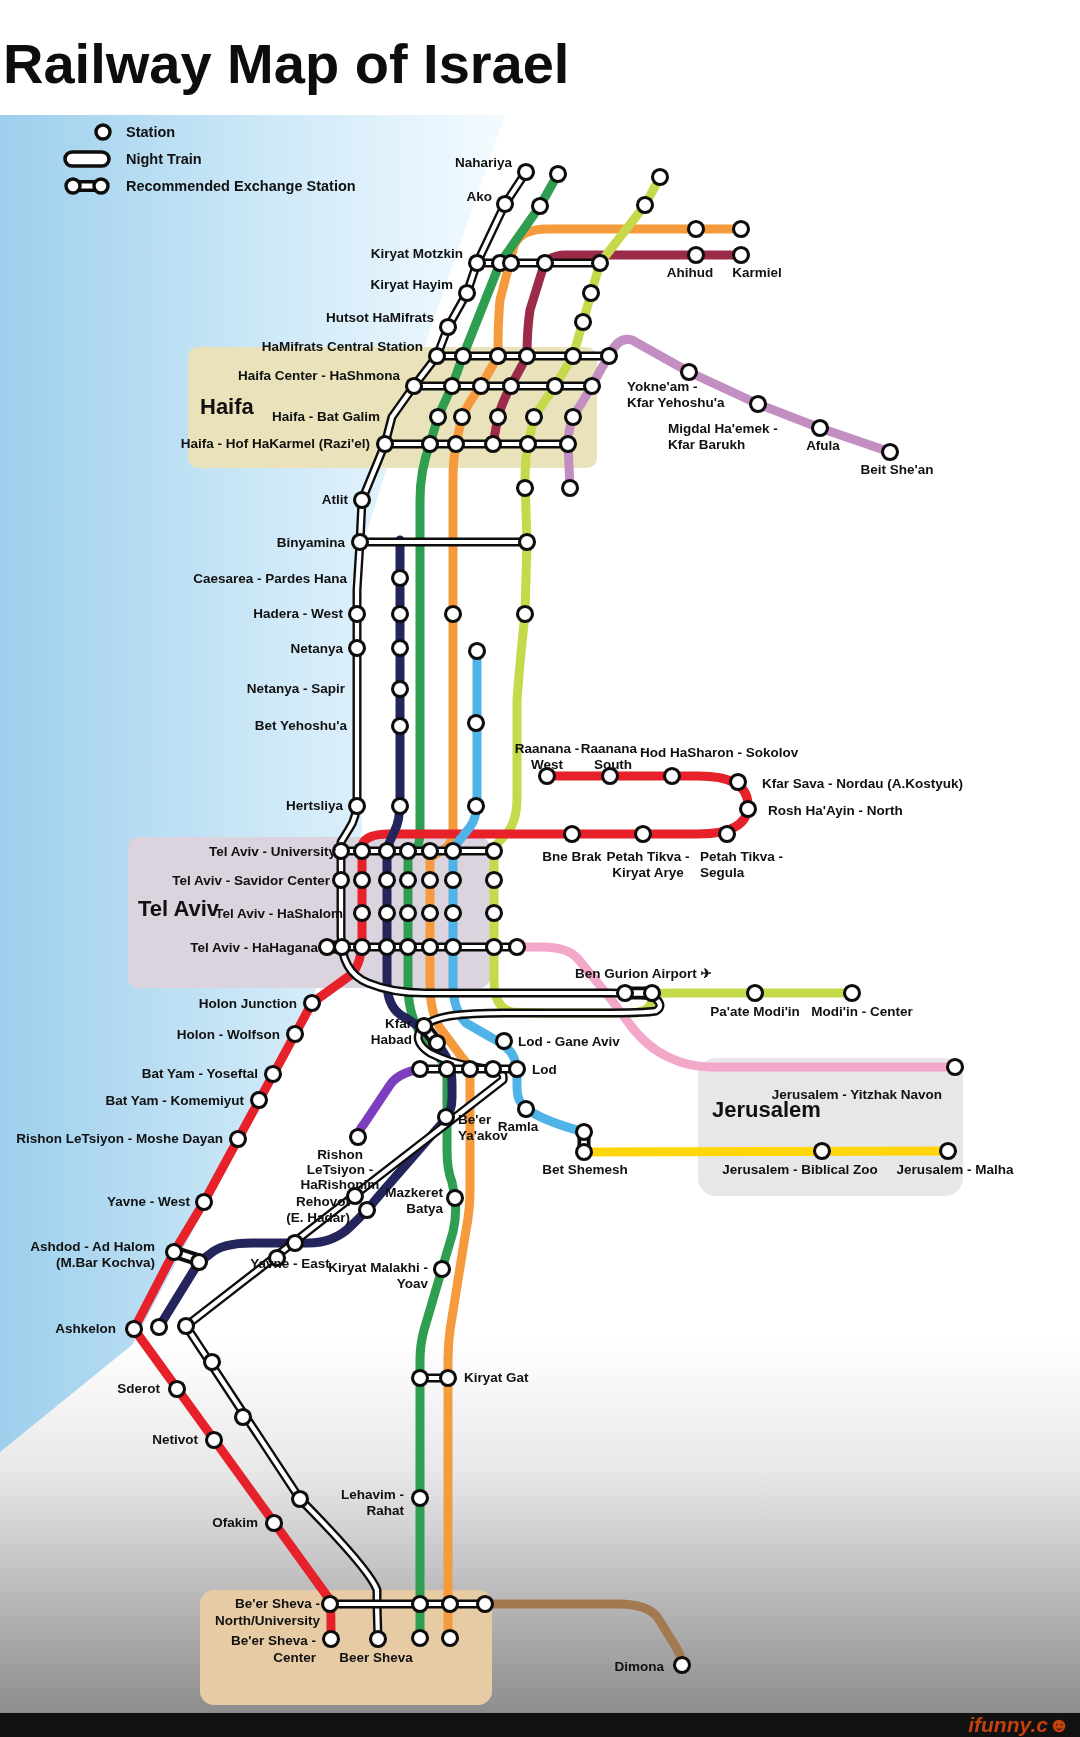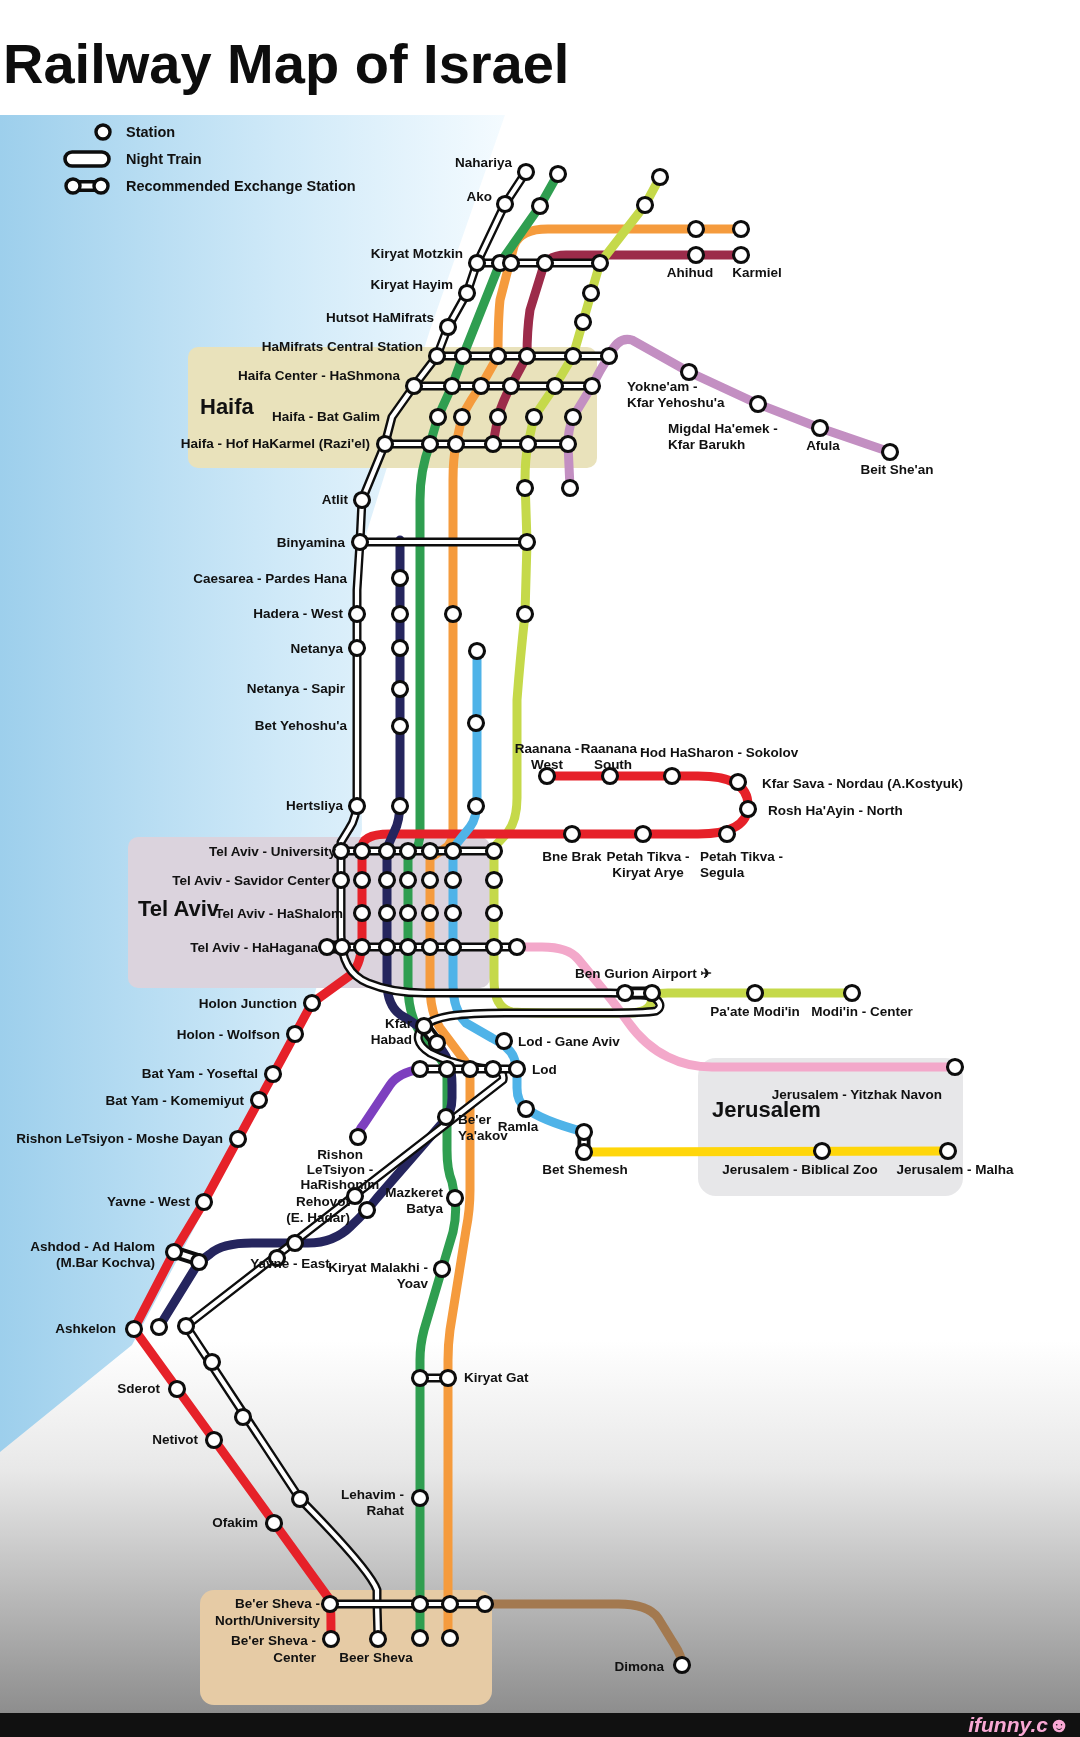--- a/index.html
+++ b/index.html
@@ -7,21 +7,21 @@
         font-family:"Liberation Sans",sans-serif;}
   #map{position:absolute;left:0;top:0;}
   h1.title{position:absolute;left:0;top:0;width:100%;text-align:left;margin:3px;padding-top:28px;
            font-size:56px;font-weight:600;letter-spacing:0px;color:#0d0d0d;z-index:3;}
   .legend{position:absolute;left:55px;top:118px;z-index:3;}
   .legend-row{display:flex;align-items:center;height:27px;}
   .legend-icon{width:58px;display:flex;justify-content:flex-end;margin-right:13px;}
   .legend-label{font-size:14.5px;font-weight:bold;color:#111;}
   .watermark-bar{position:absolute;left:0;bottom:0;width:100%;height:24px;background:#111;z-index:5;
                  display:flex;justify-content:flex-end;align-items:center;}
-  .watermark{color:#f9a8d4;font-weight:bold;font-style:italic;font-size:21px;padding-right:10px;line-height:24px;}
+  .watermark{color:#c2410c;font-weight:bold;font-style:italic;font-size:21px;padding-right:10px;line-height:24px;}
   svg text{font-family:"Liberation Sans",sans-serif;font-weight:bold;fill:#111;}
 </style>
 </head>
 <body>
 
 <div class="page">
 
   <svg id="map" width="1080" height="1737" viewBox="0 0 1080 1737" xmlns="http://www.w3.org/2000/svg">
       <defs>
         <linearGradient id="gSea" x1="0" y1="0" x2="1" y2="0">

